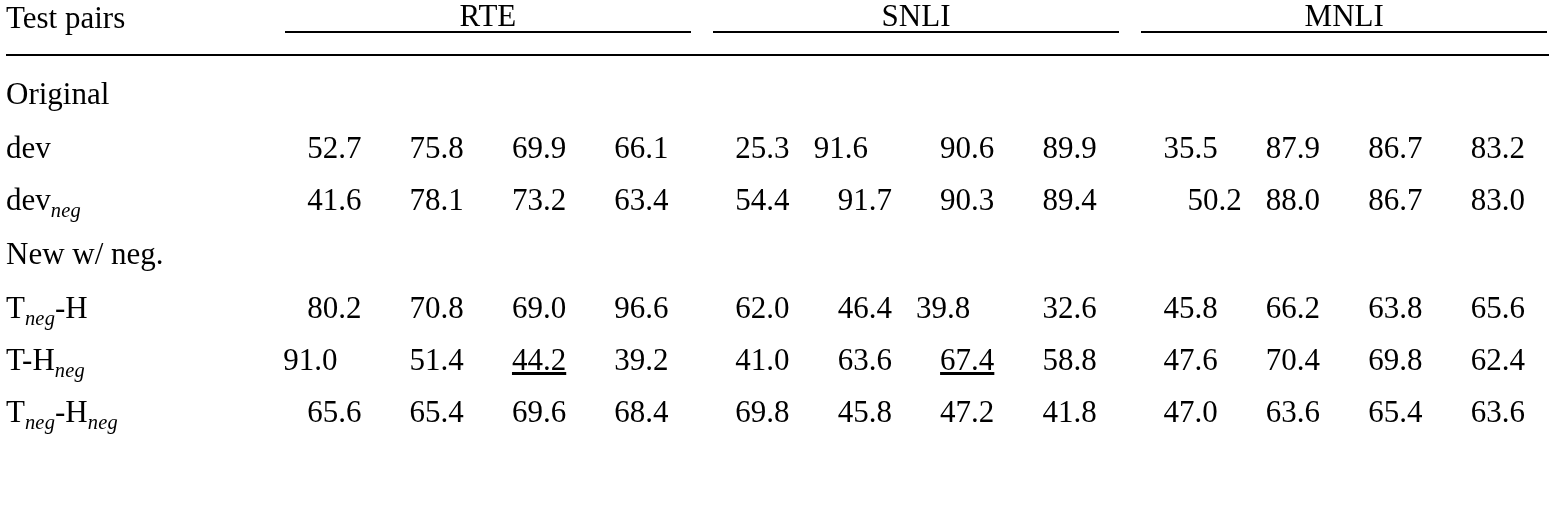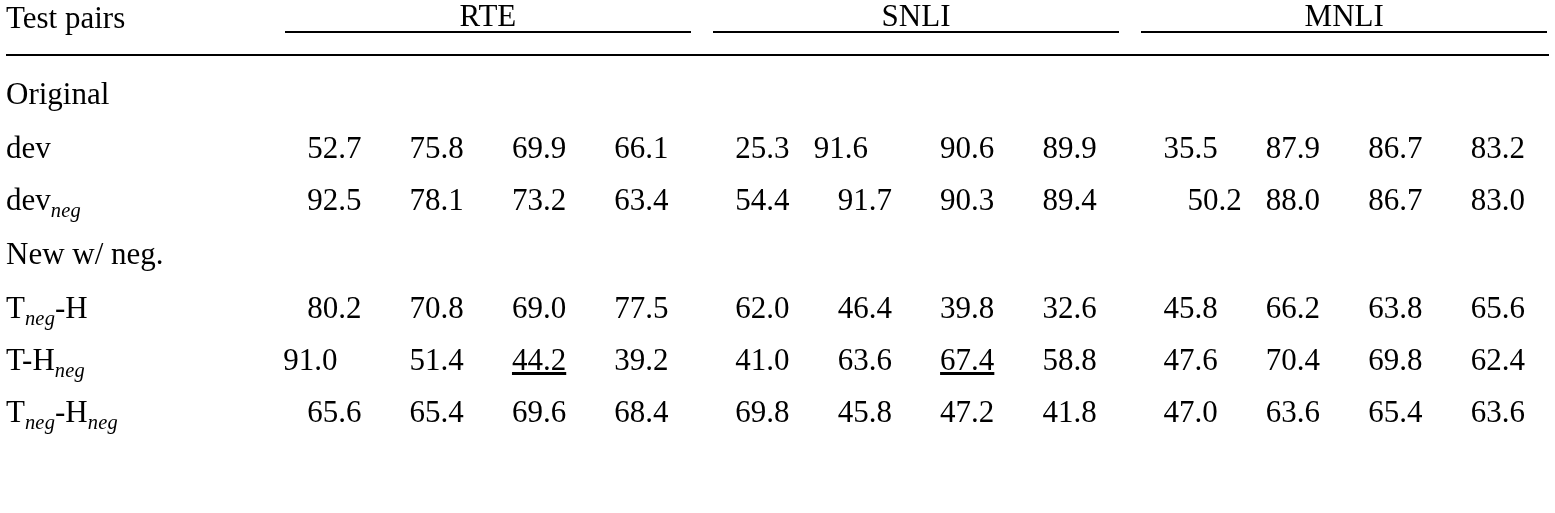--- a/index.html
+++ b/index.html
@@ -136,21 +136,21 @@
           <td style="text-align: center;">90.6</td>
           <td style="text-align: center;">89.9</td>
           <td></td>
           <td style="text-align: center;">35.5</td>
           <td style="text-align: center;">87.9</td>
           <td style="text-align: center;">86.7</td>
           <td style="text-align: center;">83.2</td>
         </tr>
         <tr class="data-row">
           <td class="col-label indent">dev<span class="sub">neg</span></td>
-          <td style="text-align: center;">92.5</td>
+          <td style="text-align: center;">41.6</td>
           <td style="text-align: center;">78.1</td>
           <td style="text-align: center;">73.2</td>
           <td style="text-align: center;">63.4</td>
           <td></td>
           <td style="text-align: center;">54.4</td>
           <td style="text-align: center;">91.7</td>
           <td style="text-align: center;">90.3</td>
           <td style="text-align: center;">89.4</td>
           <td></td>
           <td style="text-align: right;">50.2</td>
@@ -160,25 +160,25 @@
         </tr>
         <tr class="section-row">
           <td class="col-label">New w/ neg.</td>
           <td colspan="14"></td>
         </tr>
         <tr class="data-row">
           <td class="col-label indent">T<span class="sub">neg</span>-H</td>
           <td style="text-align: center;">80.2</td>
           <td style="text-align: center;">70.8</td>
           <td style="text-align: center;">69.0</td>
-          <td style="text-align: center;">77.5</td>
+          <td style="text-align: center;">96.6</td>
           <td></td>
           <td style="text-align: center;">62.0</td>
           <td style="text-align: center;">46.4</td>
-          <td style="text-align: center;">39.8</td>
+          <td style="text-align: left;">39.8</td>
           <td style="text-align: center;">32.6</td>
           <td></td>
           <td style="text-align: center;">45.8</td>
           <td style="text-align: center;">66.2</td>
           <td style="text-align: center;">63.8</td>
           <td style="text-align: center;">65.6</td>
         </tr>
         <tr class="data-row">
           <td class="col-label indent">T-H<span class="sub">neg</span></td>
           <td style="text-align: left;">91.0</td>

